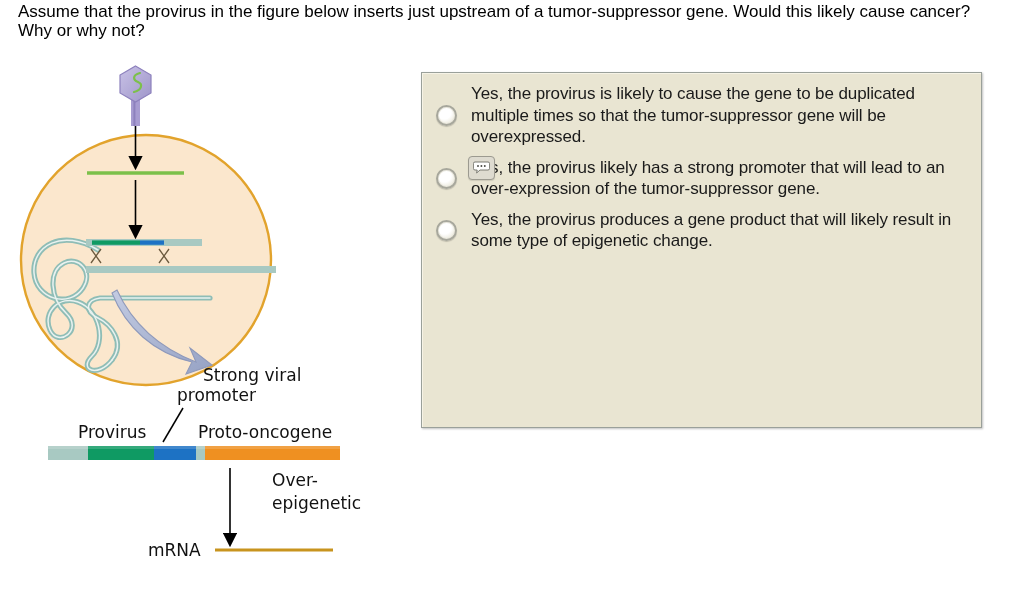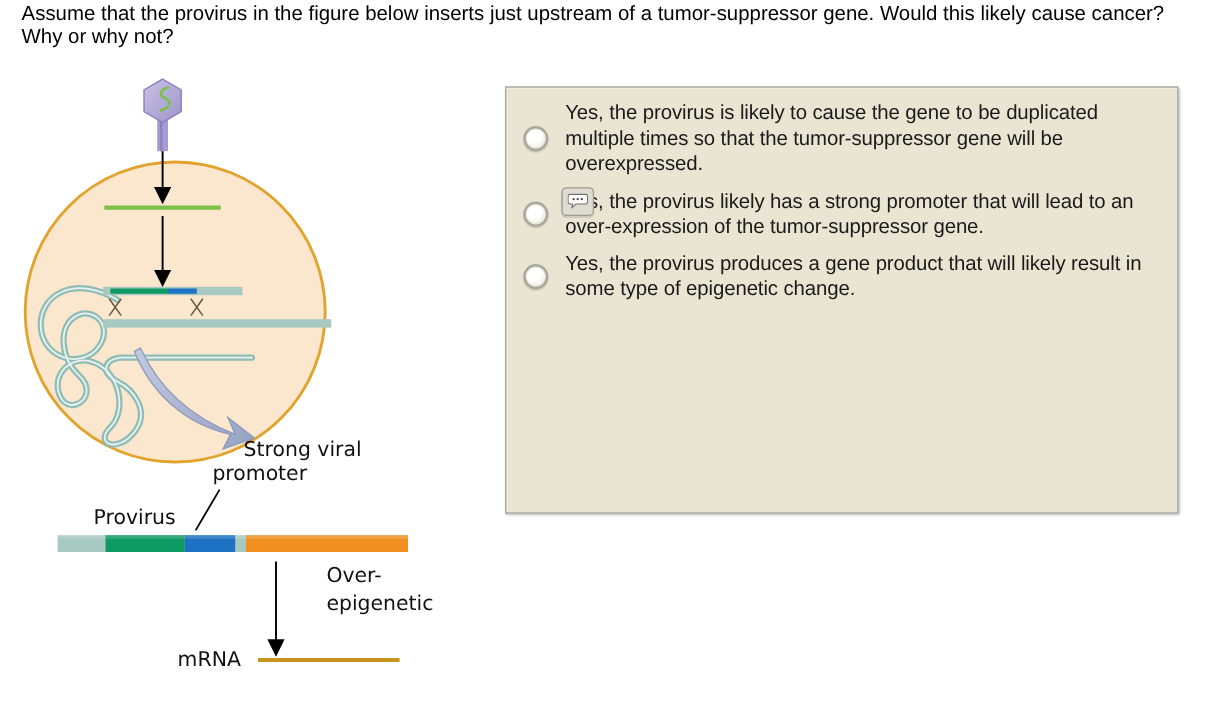--- a/index.html
+++ b/index.html
@@ -194,20 +194,21 @@
 
     <line x1="215" y1="490" x2="333" y2="490" stroke="#c8941e" stroke-width="3.2"></line>
   </svg>
 
   <span class="fig-label" style="left:167px; top:305px;margin-left:36px;">Strong viral</span>
 
   <span class="fig-label" style="left:177px; top:325px;">promoter</span>
 
   <span class="fig-label" style="left:78px; top:362px;">Provirus</span>
 
+  <span class="fig-label" style="left:198px; top:362px;">Proto-oncogene</span>
 
   <span class="fig-label" style="left:272px; top:410px;">Over-</span>
 
   <span class="fig-label" style="left:272px; top:433px;">epigenetic</span>
 
   <span class="fig-label" style="left:148px; top:480px;">mRNA</span>
 </div>
 
 <div id="answers-panel">
 

